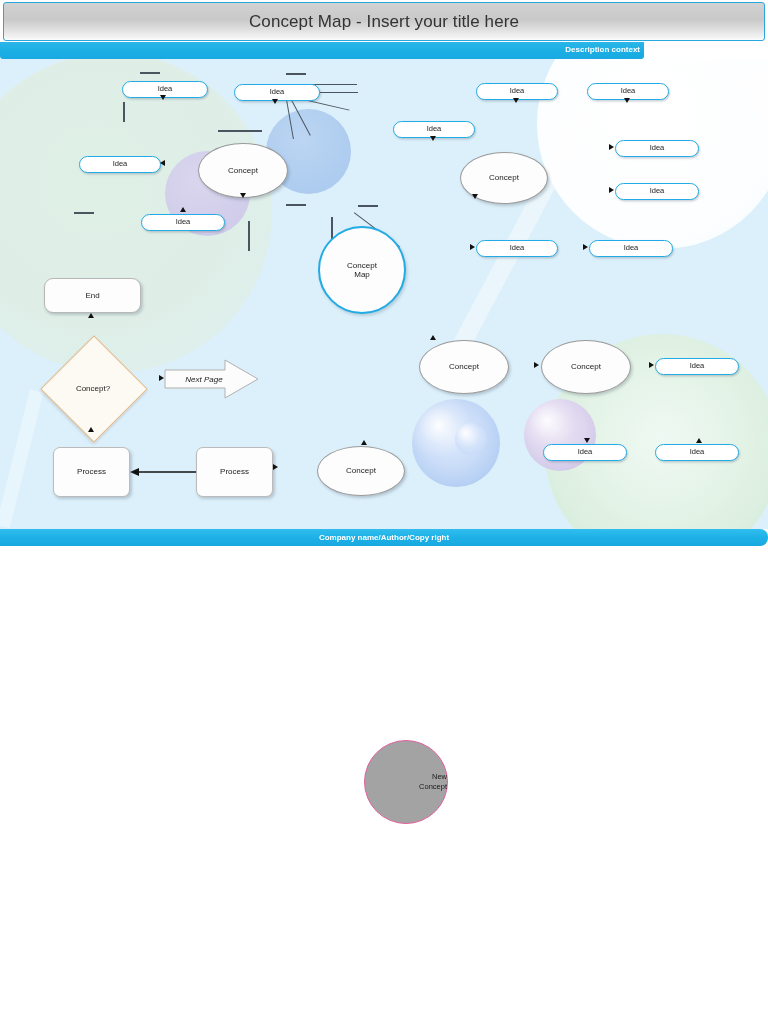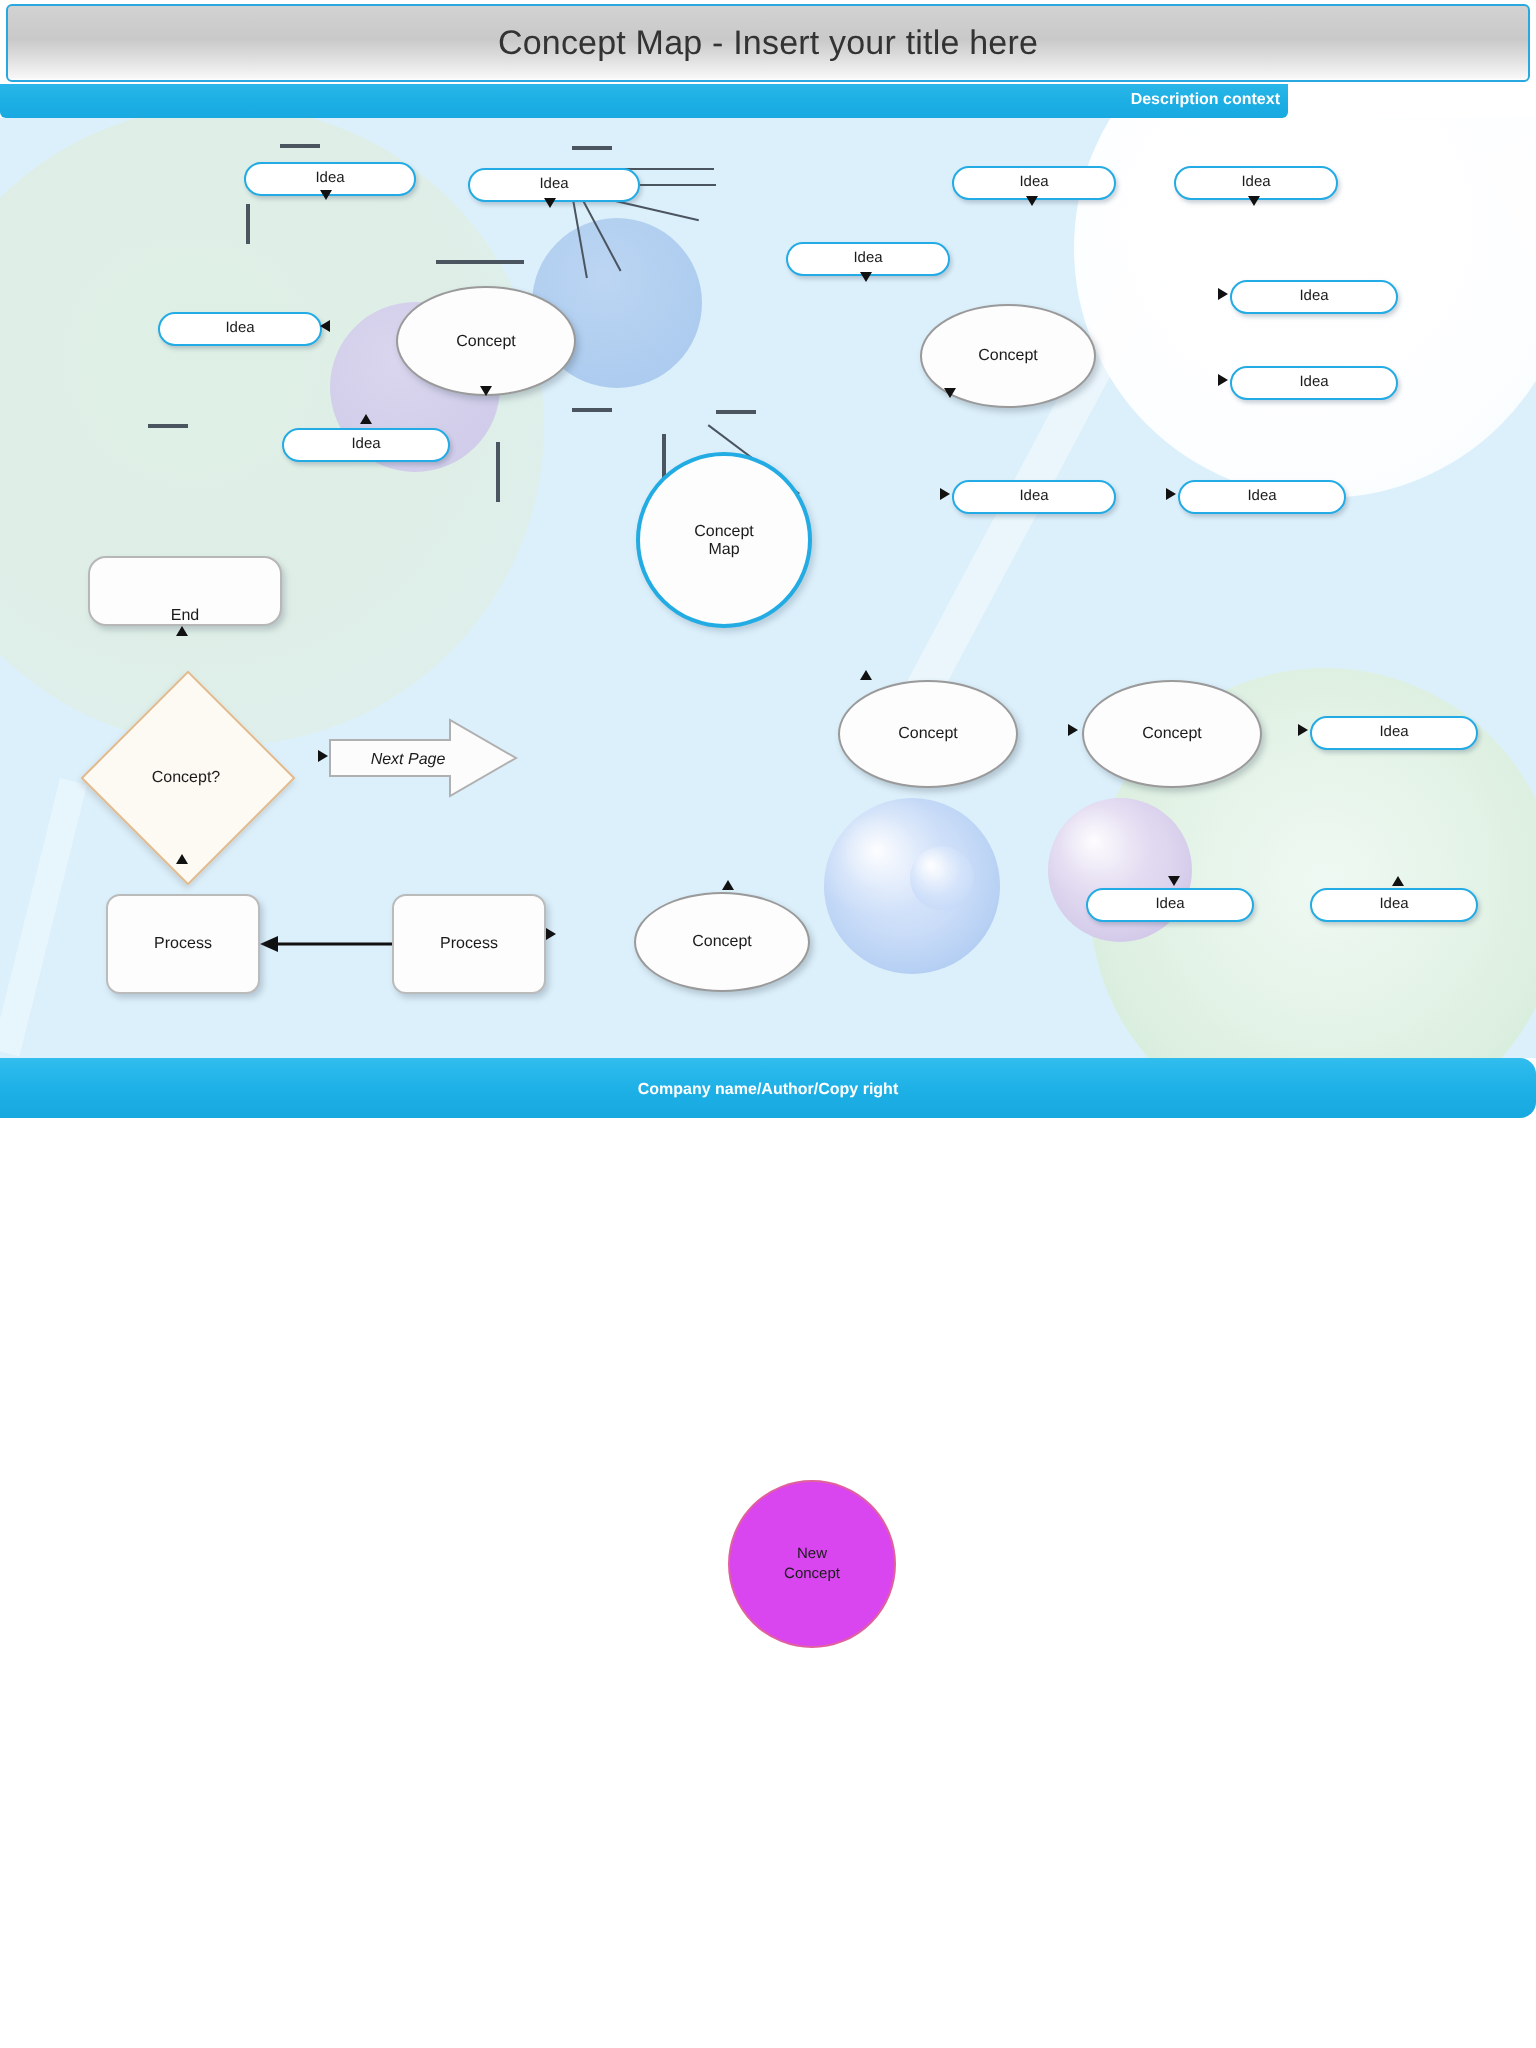--- a/index.html
+++ b/index.html
@@ -164,21 +164,20 @@
     font-size: 8px;
     flex-direction: column;
   }
 
   .rounded-box {
     border: 1px solid #b7b7b7;
     border-radius: 9px;
     background: #fdfdfd;
     box-shadow: 1.5px 2px 3px rgba(80,95,110,.28);
     font-size: 8px;
-    align-items: flex-end;
   }
 
   .process-box {
     border: 1px solid #bbbbbb;
     border-radius: 7px;
     background: #fdfdfd;
     box-shadow: 1.5px 2px 3px rgba(80,95,110,.28);
     font-size: 8px;
   }
 
@@ -202,43 +201,43 @@
     position: absolute; left: 0; top: 0; width: 100%; height: 100%;
     display: flex; align-items: center; justify-content: center;
     font-size: 8px; color: #1b1b1b;
     padding-right: 16px; box-sizing: border-box; font-style: italic;
   }
 
   .new-concept-circle {
     position: absolute;
     border: 1.5px solid #e0619c;
     border-radius: 50%;
-    background: #d946ef;
-    display: flex; align-items: center; justify-content: center;
+    background: #a3a3a3;
+    display: flex; align-items: flex-end; justify-content: center;
     flex-direction: column;
     font-size: 7.5px; color: #1b1b1b; line-height: 1.3;
   }
 
   
   .frag { position: absolute; background: #4b5560; }
 
   
   .tri { position: absolute; width: 0; height: 0; }
   .tri-down { border-left: 3.5px solid transparent; border-right: 3.5px solid transparent; border-top: 5px solid #111; }
   .tri-up   { border-left: 3.5px solid transparent; border-right: 3.5px solid transparent; border-bottom: 5px solid #111; }
   .tri-left { border-top: 3.5px solid transparent; border-bottom: 3.5px solid transparent; border-right: 5px solid #111; }
   .tri-right{ border-top: 3.5px solid transparent; border-bottom: 3.5px solid transparent; border-left: 5px solid #111; }
 
   
   #footer-bar {
     position: absolute;
     left: 0px;
     top: 529px;
     width: 768px;
-    height: 30px;
+    height: 17px;
     background: linear-gradient(to bottom, #31bdee 0%, #1cb0e6 55%, #18a8e0 100%);
     border-radius: 0 8px 8px 0;
     display: flex;
     align-items: center;
     justify-content: center;
   }
   #footer-bar .footer-text {
     font-size: 8px;
     color: #ffffff;
     font-weight: bold;

